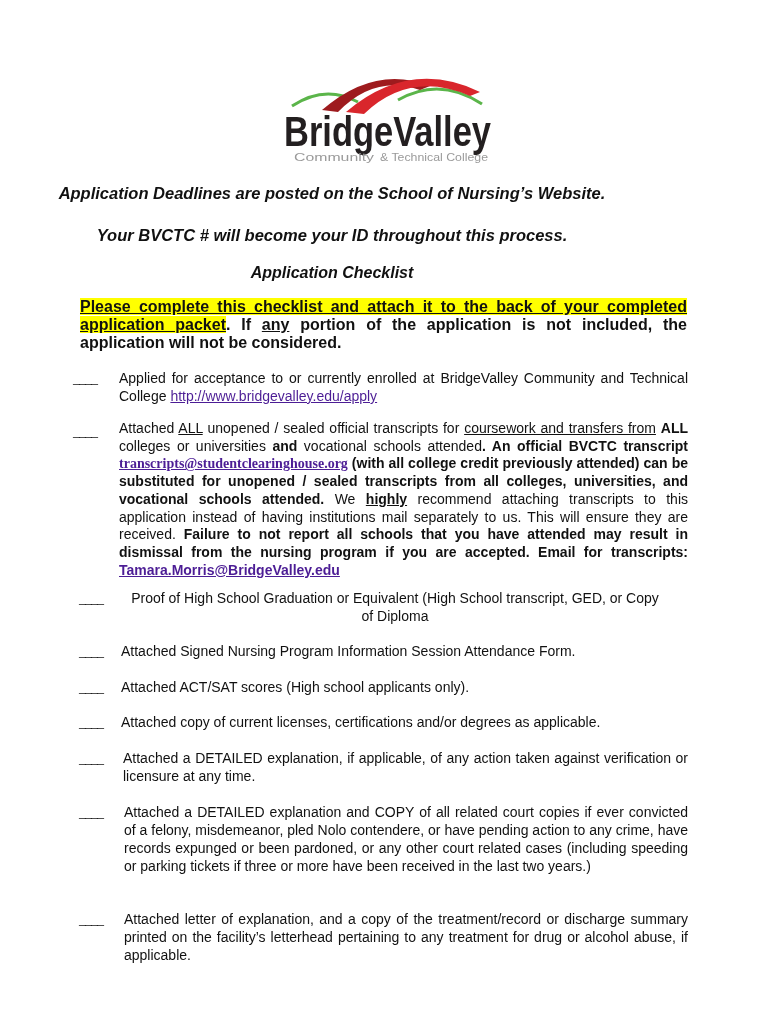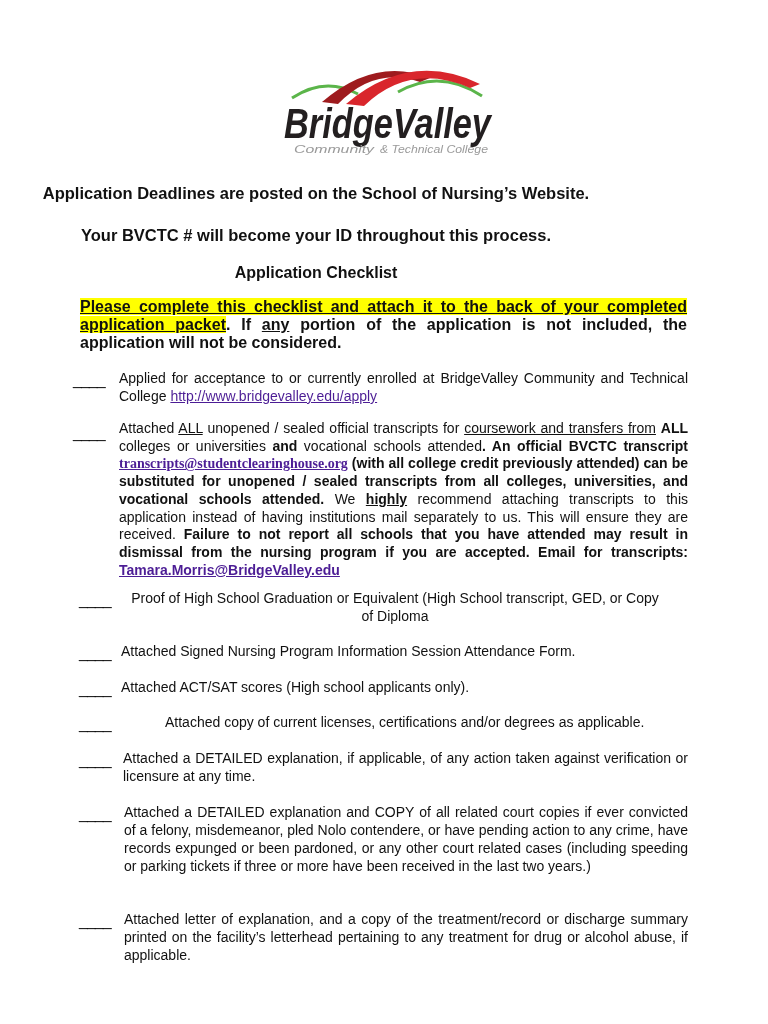--- a/index.html
+++ b/index.html
@@ -1,29 +1,29 @@
 <!DOCTYPE html>
 <html><head>
 <meta charset="utf-8">
 <style>
   html, body { margin:0; padding:0; background:#ffffff; }
   body { width:768px; height:1024px; position:relative; overflow:hidden;
          font-family:"Liberation Sans", sans-serif; color:#111; }
-  .logo { position:absolute; left:280px; top:58px; width:215px; height:100px;font-style:italic; }
+  .logo { position:absolute; left:280px; top:66px; width:215px; height:100px; }
   .logo svg { display:block; }
-  .center { position:absolute; left:2px; width:628px; text-align:center; }
+  .center { position:absolute; left:18px; width:628px; text-align:center;font-style:italic; }
   .h1 { top:184px; font-size:16.5px; font-weight:bold; }
   .h2 { top:226px; font-size:16.5px; font-weight:bold; }
   .h3 { top:264px; font-size:16px; font-weight:bold; }
   .intro { position:absolute; left:80px; top:298px; width:607px; font-size:16px; font-weight:bold;
            text-align:justify; line-height:18px; }
   .hl { background:#ffff00; text-decoration:underline; }
   .u { text-decoration:underline; }
   .item { position:absolute; font-size:14px; line-height:18px; text-align:justify; }
-  .blank { position:absolute; font-size:16px; letter-spacing:-1px; }
+  .blank { position:absolute; font-size:14px; letter-spacing:-1px;font-family:Liberation Serif, serif; }
   a { color:#4c1d95; text-decoration:underline; }
   .serif-link { font-family:"Liberation Serif", serif; font-weight:bold; font-size:14px; }
   b { font-weight:bold; }
 </style>
 </head>
 <body>
 
 <div class="logo">
   <svg width="215" height="100" viewBox="0 0 215 100">
     <path d="M12 40 Q45 18 78 36" stroke="#5bb54a" stroke-width="3" fill="none"></path>
@@ -51,21 +51,21 @@
 <div class="blank" style="left:79px;top:591px;">____</div>
 <div class="item" style="left:125px;top:589px;width:540px;text-align:center;">Proof of High School Graduation or Equivalent (High School transcript, GED, or Copy of Diploma</div>
 
 <div class="blank" style="left:79px;top:644px;">____</div>
 <div class="item" style="left:121px;top:642px;width:567px;text-align:left;">Attached Signed Nursing Program Information Session Attendance Form.</div>
 
 <div class="blank" style="left:79px;top:680px;">____</div>
 <div class="item" style="left:121px;top:678px;width:567px;text-align:left;">Attached ACT/SAT scores (High school applicants only).</div>
 
 <div class="blank" style="left:79px;top:715px;">____</div>
-<div class="item" style="left:121px;top:713px;width:567px;text-align:left;margin-left:44px;">Attached copy of current licenses, certifications and/or degrees as applicable.</div>
+<div class="item" style="left:121px;top:713px;width:567px;text-align:left;">Attached copy of current licenses, certifications and/or degrees as applicable.</div>
 
 <div class="blank" style="left:79px;top:751px;">____</div>
 <div class="item" style="left:123px;top:749px;width:565px;">Attached a DETAILED explanation, if applicable, of any action taken against verification or licensure at any time.</div>
 
 <div class="blank" style="left:79px;top:805px;">____</div>
 <div class="item" style="left:124px;top:803px;width:564px;">Attached a DETAILED explanation and COPY of all related court copies if ever convicted of a felony, misdemeanor, pled Nolo contendere, or have pending action to any crime, have records expunged or been pardoned, or any other court related cases (including speeding or parking tickets if three or more have been received in the last two years.)</div>
 
 <div class="blank" style="left:79px;top:912px;">____</div>
 <div class="item" style="left:124px;top:910px;width:564px;">Attached letter of explanation, and a copy of the treatment/record or discharge summary printed on the facility’s letterhead pertaining to any treatment for drug or alcohol abuse, if applicable.</div>
 

